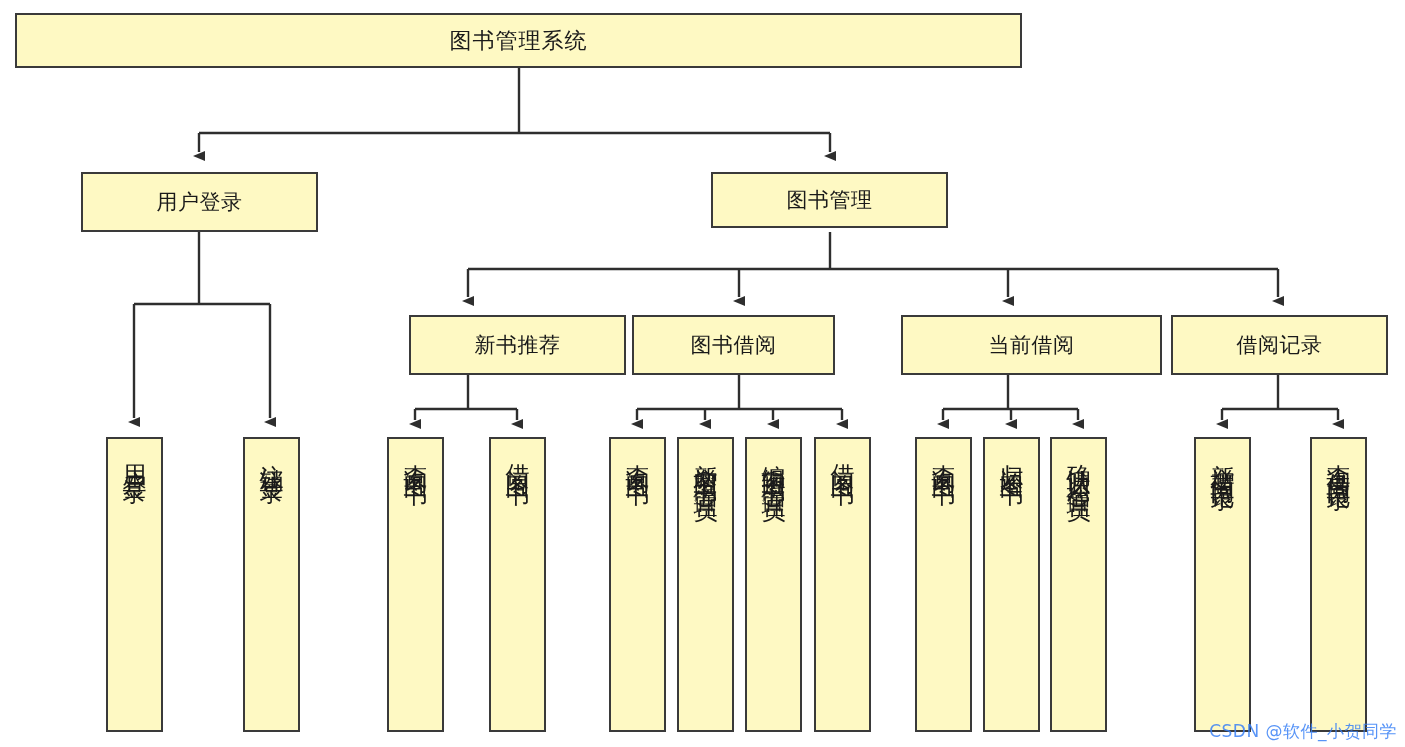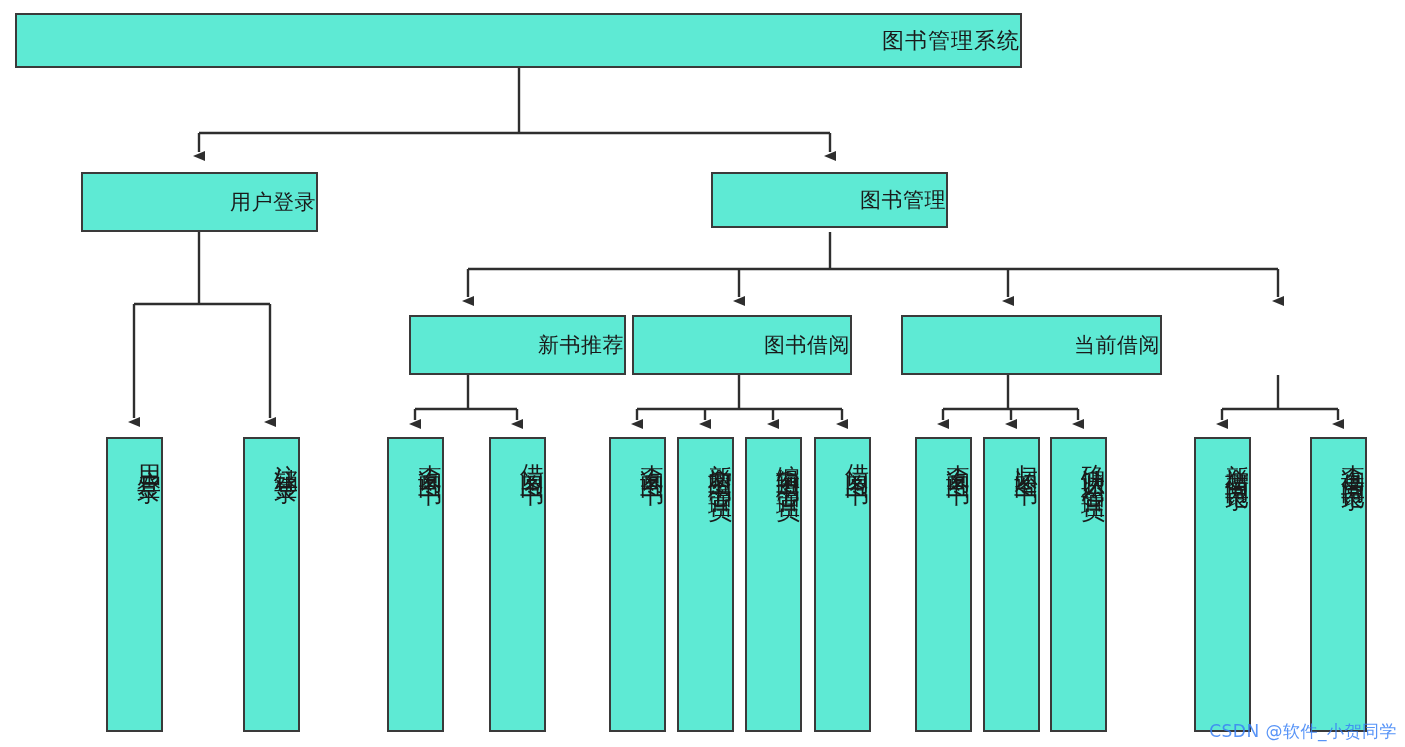--- a/index.html
+++ b/index.html
@@ -23,24 +23,24 @@
     left: 0;
     top: 0;
     width: 1405px;
     height: 747px;
     pointer-events: none;
   }
   .node {
     position: absolute;
     box-sizing: border-box;
     border: 2px solid #3a3a3a;
-    background: #5eead4;
+    background: #fef9c3;
     display: flex;
     align-items: center;
-    justify-content: flex-end;
+    justify-content: center;
     color: #1a1a1a;
   }
   .node-label {
     display: block;
     text-align: center;
     line-height: 1.18;
     white-space: pre;
   }
   
   .node.horiz .node-label {
@@ -144,28 +144,31 @@
   </div>
 
   <div class="node horiz" style="left:711px; top:172px; width:237px; height:56px;">
     <span class="node-label">图书管理</span>
   </div>
 
   <div class="node horiz" style="left:361px; top:315px; width:217px; height:60px;margin-left:48px;">
     <span class="node-label">新书推荐</span>
   </div>
 
-  <div class="node horiz" style="left:632px; top:315px; width:220px; height:60px;">
+  <div class="node horiz" style="left:632px; top:315px; width:203px; height:60px;">
     <span class="node-label">图书借阅</span>
   </div>
 
   <div class="node horiz" style="left:901px; top:315px; width:261px; height:60px;">
     <span class="node-label">当前借阅</span>
   </div>
 
+  <div class="node horiz" style="left:1171px; top:315px; width:217px; height:60px;">
+    <span class="node-label">借阅记录</span>
+  </div>
 
   <div class="node vert" style="left:106px; top:437px; width:57px; height:295px;">
     <span class="node-label">用户登录</span>
   </div>
 
   <div class="node vert" style="left:243px; top:437px; width:57px; height:295px;">
     <span class="node-label">注销登录</span>
   </div>
 
   <div class="node vert" style="left:387px; top:437px; width:57px; height:295px;">

